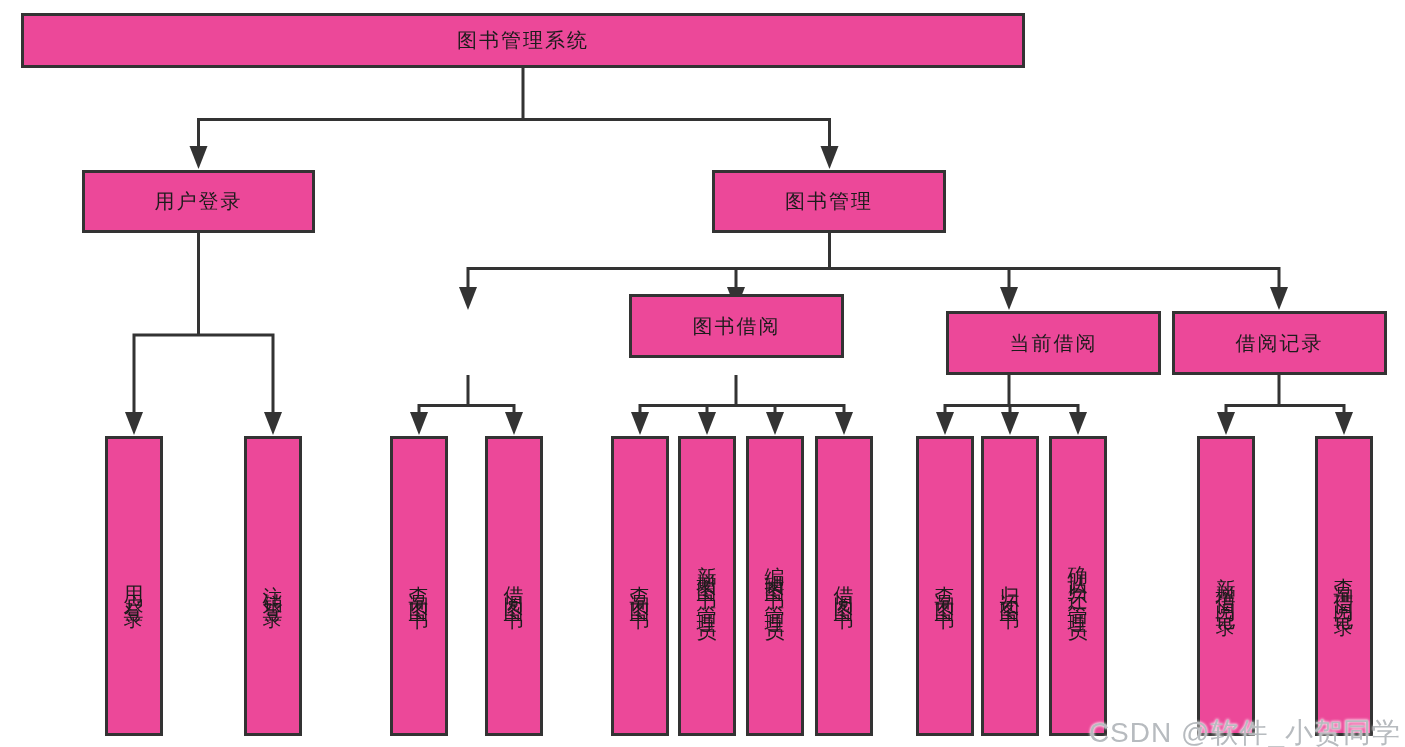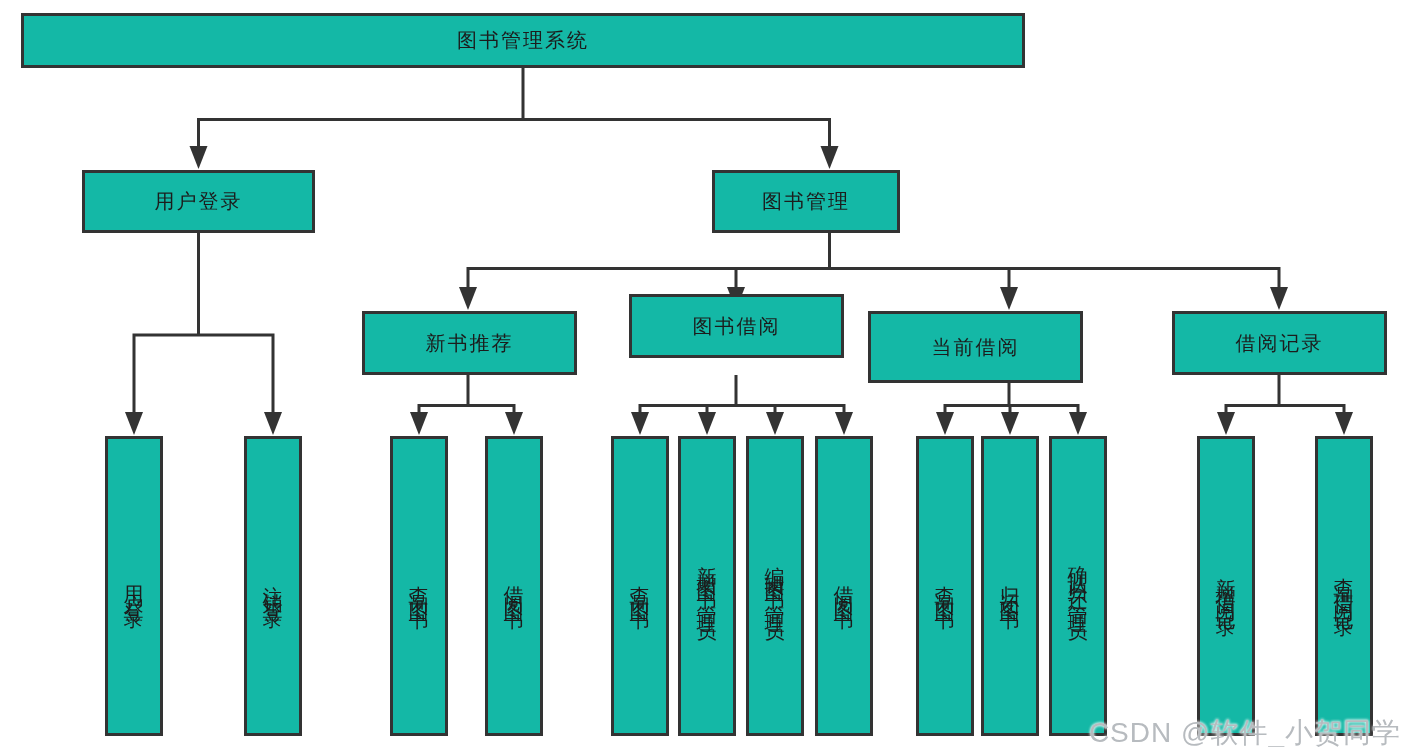--- a/index.html
+++ b/index.html
@@ -13,21 +13,21 @@
   }
   .connectors {
     position: absolute;
     left: 0; top: 0;
     pointer-events: none;
   }
   .box {
     position: absolute;
     box-sizing: border-box;
     border: 3px solid #333333;
-    background: #14b8a6;
+    background: #ec4899;
     display: flex;
     align-items: center;
     justify-content: center;
     color: #1c1c1c;
     font-size: 20px;
     letter-spacing: 2px;
     z-index: 2;
   }
   .box.leaf {
     writing-mode: vertical-rl;
@@ -97,31 +97,28 @@
     </g>
   </svg>
 
   <div class="box" style="left:21px; top:13px; width:1004px; height:55px;">
     <span>图书管理系统</span>
   </div>
 
   <div class="box" style="left:82px; top:170px; width:233px; height:63px;">
     <span>用户登录</span>
   </div>
-  <div class="box" style="left:712px; top:170px; width:188px; height:63px;">
+  <div class="box" style="left:712px; top:170px; width:234px; height:63px;">
     <span>图书管理</span>
   </div>
 
-  <div class="box" style="left:362px; top:311px; width:215px; height:64px;">
-    <span>新书推荐</span>
-  </div>
   <div class="box" style="left:629px; top:294px; width:215px; height:64px;">
     <span>图书借阅</span>
   </div>
-  <div class="box" style="left:868px; top:311px; width:215px; height:72px;">
+  <div class="box" style="left:946px; top:311px; width:215px; height:64px;">
     <span>当前借阅</span>
   </div>
   <div class="box" style="left:1172px; top:311px; width:215px; height:64px;">
     <span>借阅记录</span>
   </div>
 
   <div class="box leaf" style="left:105px; top:436px; width:58px; height:300px;">
     <span>用户登录</span>
   </div>
   <div class="box leaf" style="left:244px; top:436px; width:58px; height:300px;">

